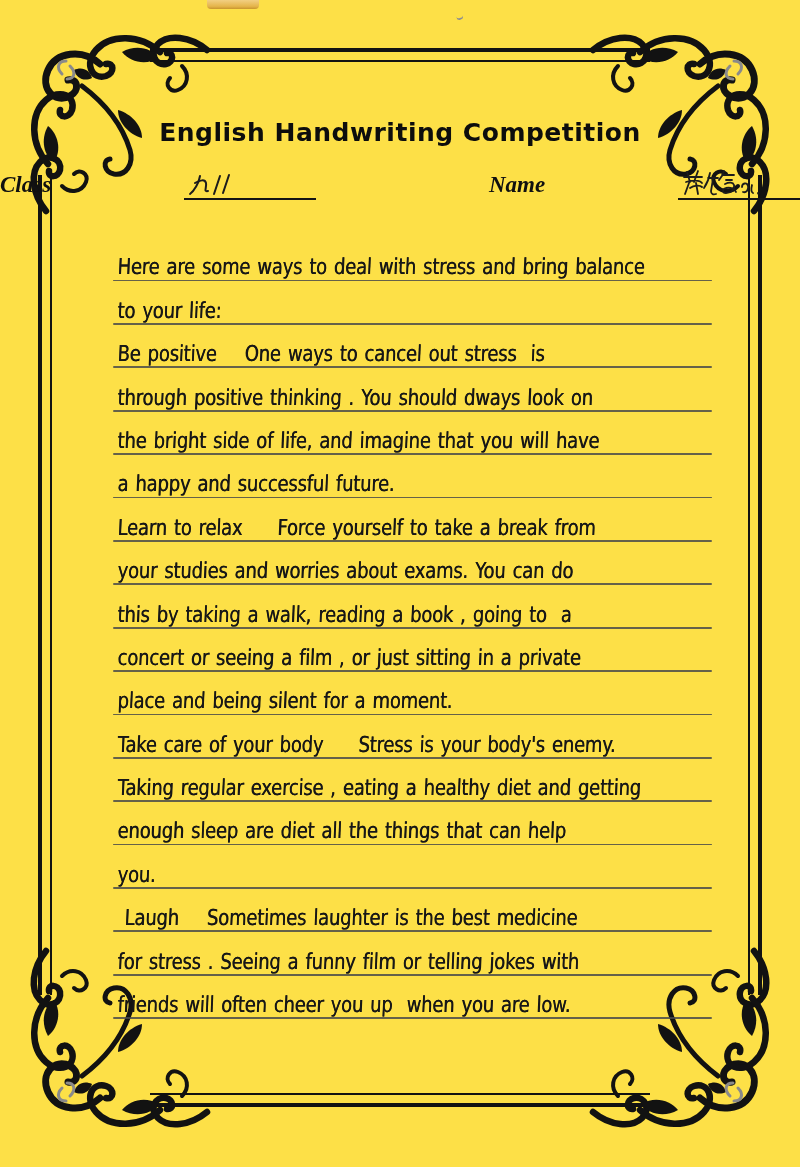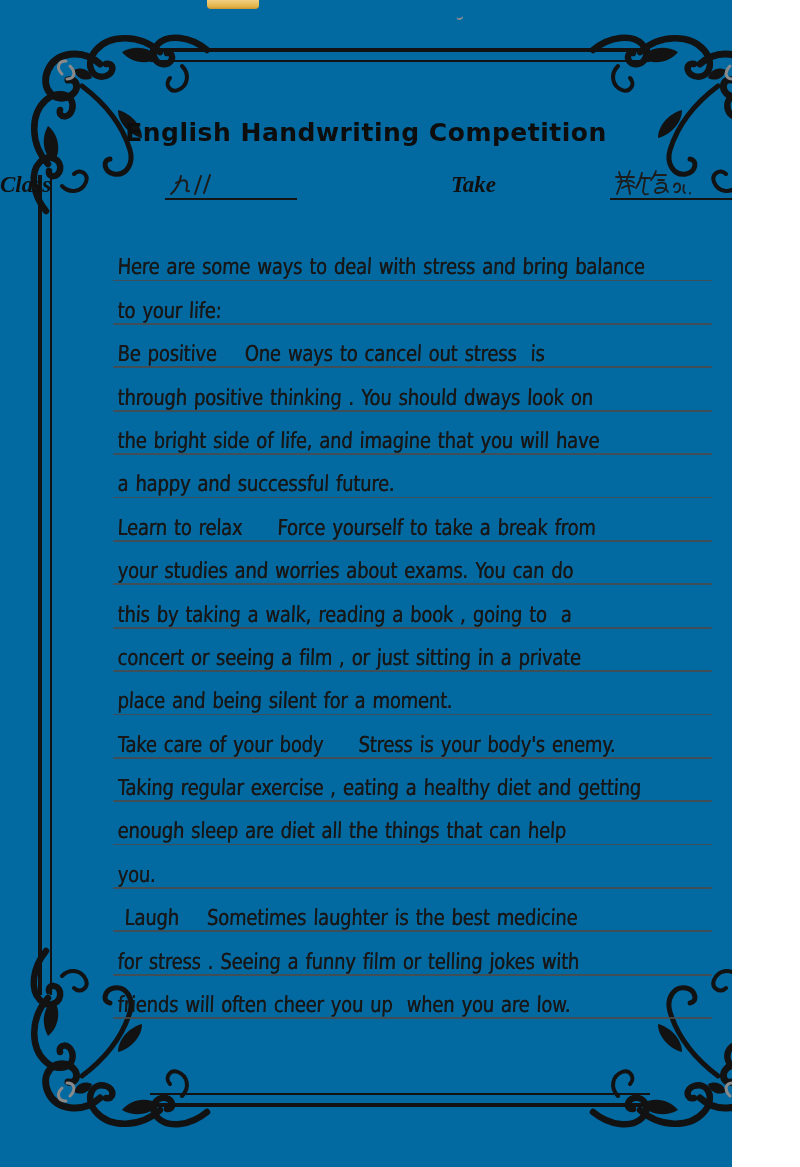--- a/index.html
+++ b/index.html
@@ -1,19 +1,19 @@
 <!DOCTYPE html>
 <html style="--frame-color: #121212; --rule-color: #4a4a4a; --tape-color: #e5b54b;"><head>
 <meta charset="utf-8">
 <style>
   html,body{margin:0;padding:0;background:#ffffff;}
   .page{
     position:relative;
-    width:732px;height:1167px;
-    background:#0369a1;
+    width:800px;height:1167px;
+    background:#fde047;
     overflow:hidden;
     font-family:"DejaVu Sans",sans-serif;
     color:#161616;
   }
   
   .tape{
     position:absolute;left:207px;top:0;width:52px;height:9px;
     background:linear-gradient(180deg,#f3d械 0%,#e8bb55 100%);
     background:linear-gradient(180deg,#f2cf82 0%,var(--tape-color,#e5b54b) 70%,#c9952f 100%);
     border-radius:0 0 4px 4px;
@@ -119,21 +119,21 @@
 
       <svg width="66" height="26" viewBox="0 0 66 26">
         <g fill="none" stroke="#1c1c1c" stroke-width="2" stroke-linecap="round">
           <path d="M12,5 C11,12 6,20 2,23"></path>
           <path d="M7,12 C12,9 17,8 18,12 C19,17 15,21 20,20"></path>
           <path d="M32,5 L26,23"></path>
           <path d="M41,4 L35,22"></path>
         </g>
       </svg>
     </span>
-    <span class="meta-label name">Take</span>
+    <span class="meta-label name">Name</span>
     <span class="meta-fill name" aria-label="梦旂嘉">
 
       <svg width="82" height="28" viewBox="0 0 82 28">
         <g fill="none" stroke="#1c1c1c" stroke-width="1.8" stroke-linecap="round">
           <path d="M2,8 H20 M5,3 L8,13 M16,2 L12,13 M4,13 C10,11 18,11 20,14 M7,14 L3,25 M8,19 C12,16 18,16 20,18 M14,14 L16,25"></path>
           <path d="M28,4 C27,10 24,16 22,19 M26,9 H36 M31,10 L29,22 C29,25 31,26 34,25"></path>
           <path d="M42,2 C41,6 39,9 37,11 M40,6 H52 M44,11 H50 M43,15 C47,13 51,13 52,16 C53,20 50,24 44,24 C40,24 40,20 44,19 C49,18 53,20 54,23"></path>
           <path d="M60,18 C60,14 65,13 66,17 C67,21 64,24 61,23 M70,16 C69,20 69,23 71,24 M76,24 L76,24.5"></path>
         </g>
       </svg>

